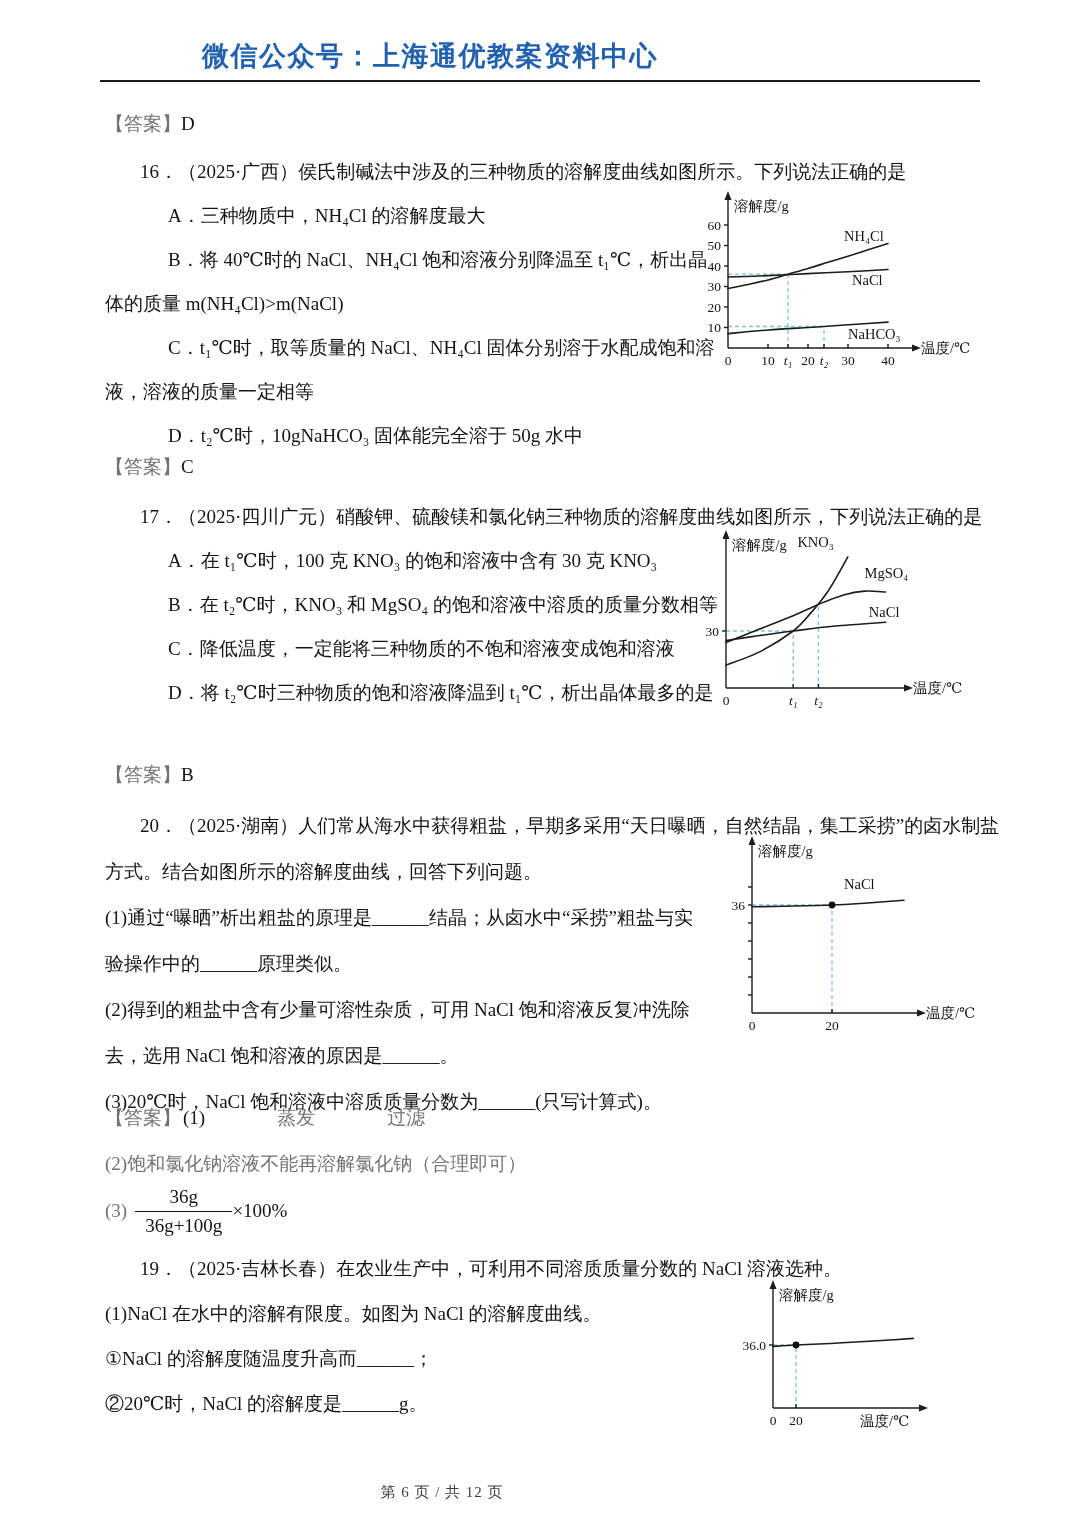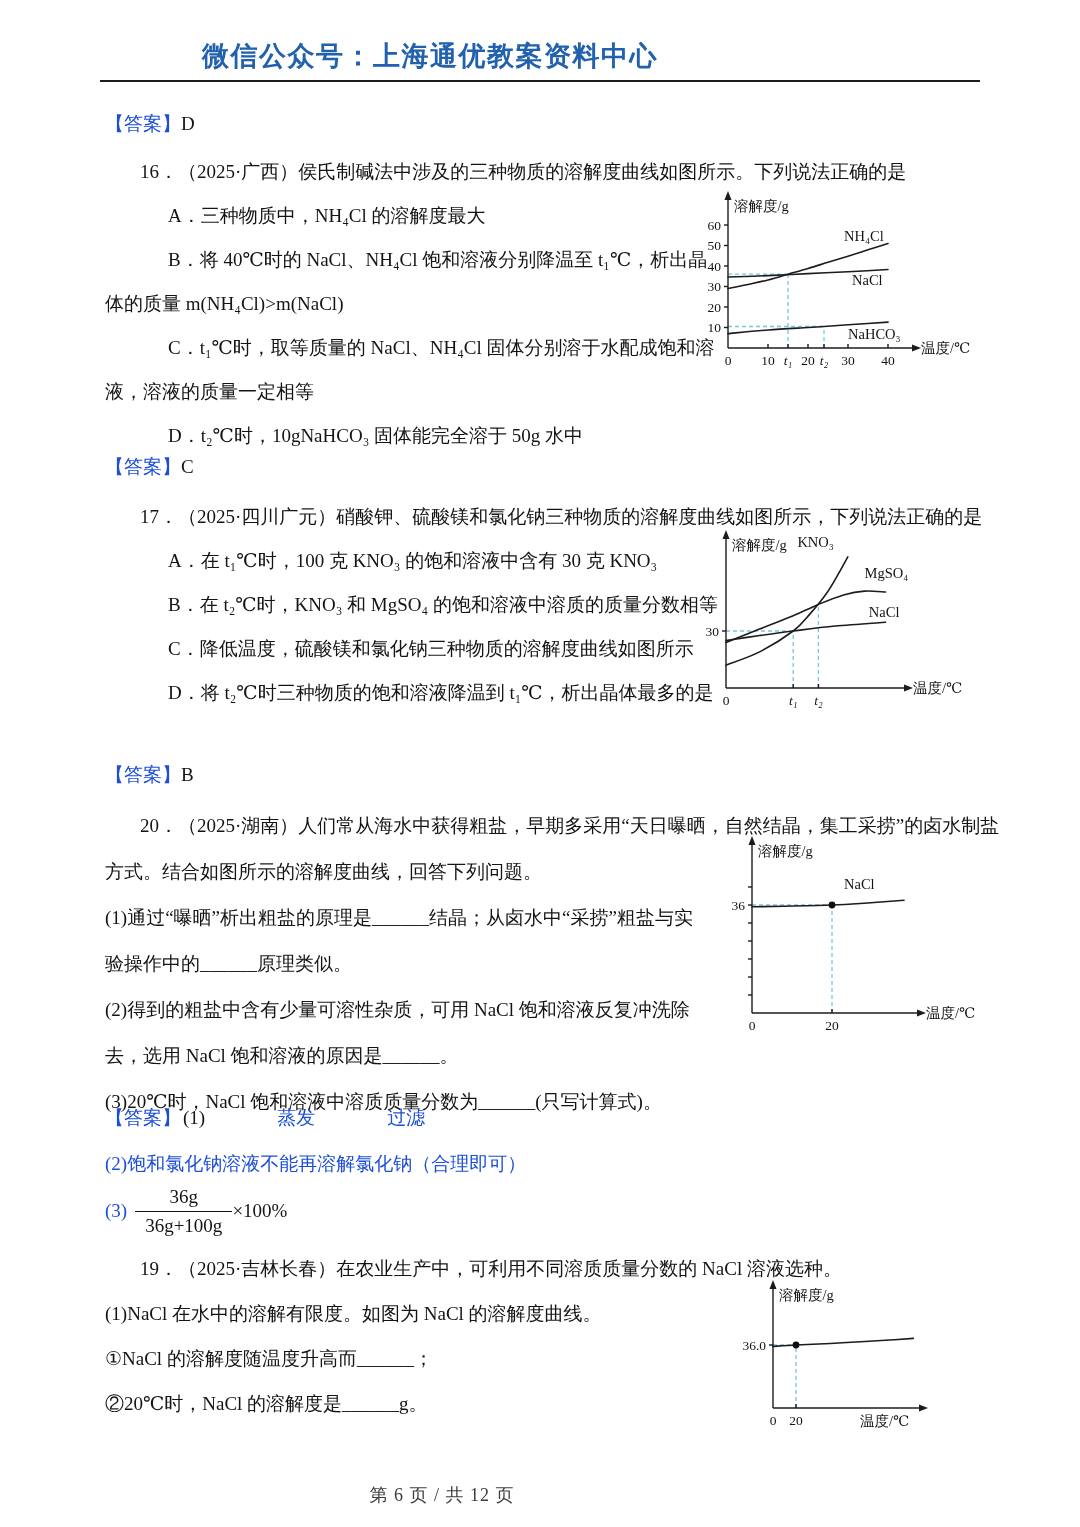--- a/index.html
+++ b/index.html
@@ -9,29 +9,29 @@
   .abs{position:absolute;white-space:nowrap}
   .title{left:0;top:38px;width:860px;text-align:center;font-size:27px;font-weight:700;
          color:#2161ae;letter-spacing:1.5px}
   .rule{position:absolute;left:100px;top:80px;width:880px;border-top:2.4px solid #1c1c1c}
   .lh44 .ln{height:44px;line-height:44px;white-space:nowrap}
   .lh46 .ln{height:46px;line-height:46px;white-space:nowrap}
   .lh45 .ln{height:45px;line-height:45px;white-space:nowrap}
   .in35{padding-left:35px}
   .in63{padding-left:63px}
   .in23{padding-left:23px}
-  .red{color:#1d4ed8}
+  .red{color:#737373}
   .ansline{height:28px;line-height:28px}
   .g50{margin-left:72px}
   .g2{margin-left:2px}
   .fracline{display:flex;align-items:center}
   .frac{display:inline-block;vertical-align:middle;text-align:center;margin-left:8px;font-size:19px}
   .frac .nu{display:block;padding:0 10px 3px;border-bottom:1.7px solid #141414}
   .frac .de{display:block;padding:3px 10px 0}
-  .footer{left:0;top:1483px;width:884px;text-align:center;font-size:18px;color:#3c3c3c;letter-spacing:1px}
+  .footer{left:0;top:1483px;width:884px;text-align:center;font-size:15px;color:#3c3c3c;letter-spacing:1px}
   .chart{position:absolute;overflow:visible}
   .axis{stroke:#1c1c1c;stroke-width:1.4;fill:none}
   .curve{stroke:#1c1c1c;stroke-width:1.6;fill:none;stroke-linecap:round}
   .guide{stroke:#79c4e2;stroke-width:1.3;stroke-dasharray:4 3;fill:none}
   .arrowhead{fill:#1c1c1c;stroke:none}
   .ticktext{font-size:13.5px;fill:#141414;font-family:"Liberation Serif","DejaVu Serif",serif}
   .lab{font-size:14.5px;fill:#141414;font-family:"Liberation Serif","DejaVu Serif",serif}
   .it{font-style:italic}
 </style>
 </head>
@@ -100,21 +100,21 @@
     </svg>
 
   <div class="abs ansline" style="left:105px;top:453px">
     <span class="red">【答案】</span><span>C</span>
   </div>
 
   <div class="abs lh44" style="left:105px;top:495px">
     <div class="ln in35">17．（2025·四川广元）硝酸钾、硫酸镁和氯化钠三种物质的溶解度曲线如图所示，下列说法正确的是</div>
     <div class="ln in63">A．在 t₁℃时，100 克 KNO₃ 的饱和溶液中含有 30 克 KNO₃</div>
     <div class="ln in63">B．在 t₂℃时，KNO₃ 和 MgSO₄ 的饱和溶液中溶质的质量分数相等</div>
-    <div class="ln in63">C．降低温度，硫酸镁和氯化钠三种物质的溶解度曲线如图所示</div>
+    <div class="ln in63">C．降低温度，一定能将三种物质的不饱和溶液变成饱和溶液</div>
     <div class="ln in63">D．将 t₂℃时三种物质的饱和溶液降温到 t₁℃，析出晶体最多的是</div>
   </div>
   <svg class="chart" style="left:700px;top:520px" width="300" height="195" viewBox="0 0 300 195">
       <line x1="26" y1="111" x2="93.2" y2="111" class="guide"></line>
       <line x1="93.2" y1="168" x2="93.2" y2="111" class="guide"></line>
       <line x1="118.4" y1="168" x2="118.4" y2="84.4" class="guide"></line>
       <line x1="26" y1="168" x2="205" y2="168" class="axis"></line>
       <line x1="26" y1="168" x2="26" y2="18" class="axis"></line>
       <path d="M213 168 L204 164.5 L204 171.5 Z" class="arrowhead"></path>
       <path d="M26 10 L22.5 19 L29.5 19 Z" class="arrowhead"></path>

